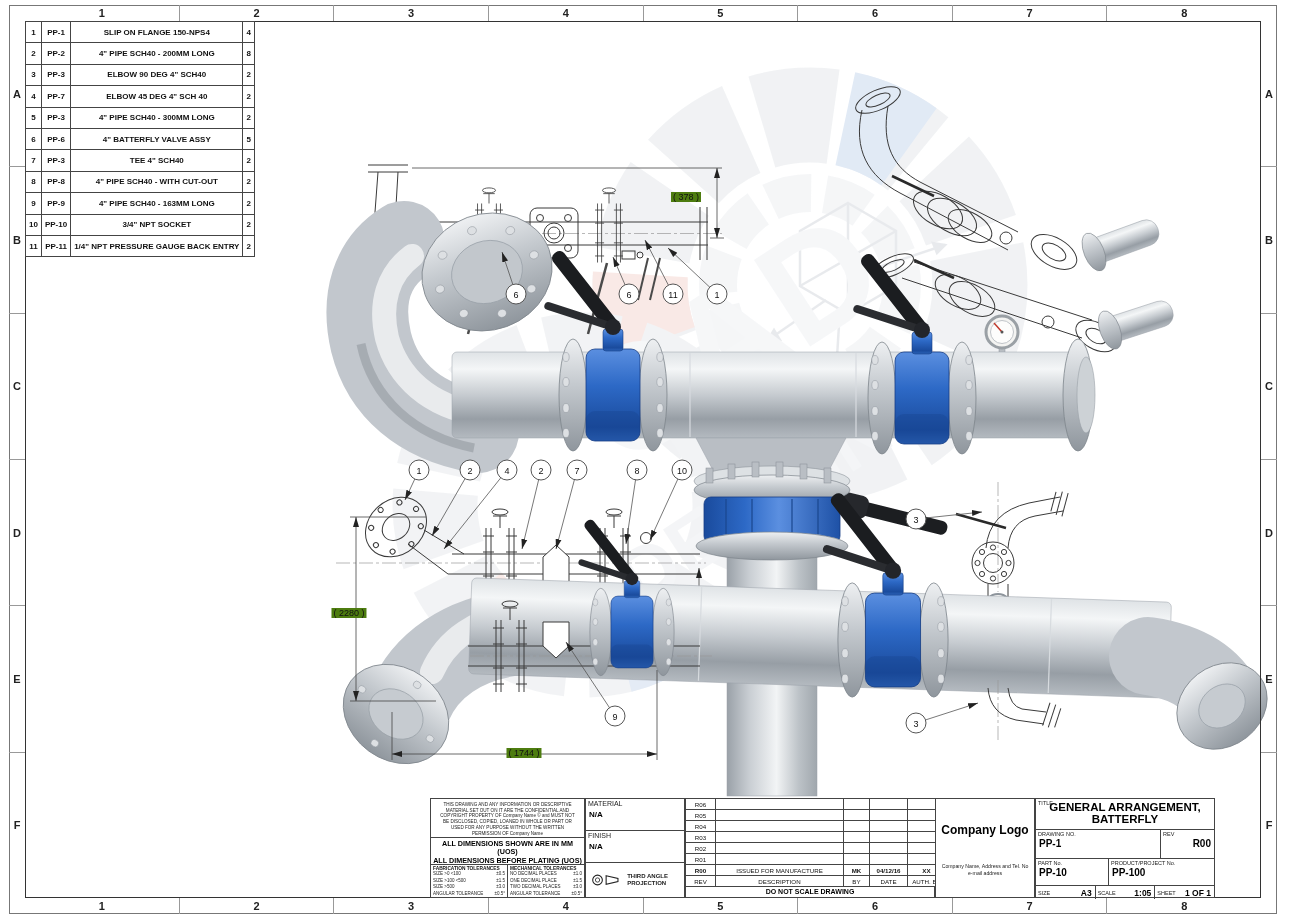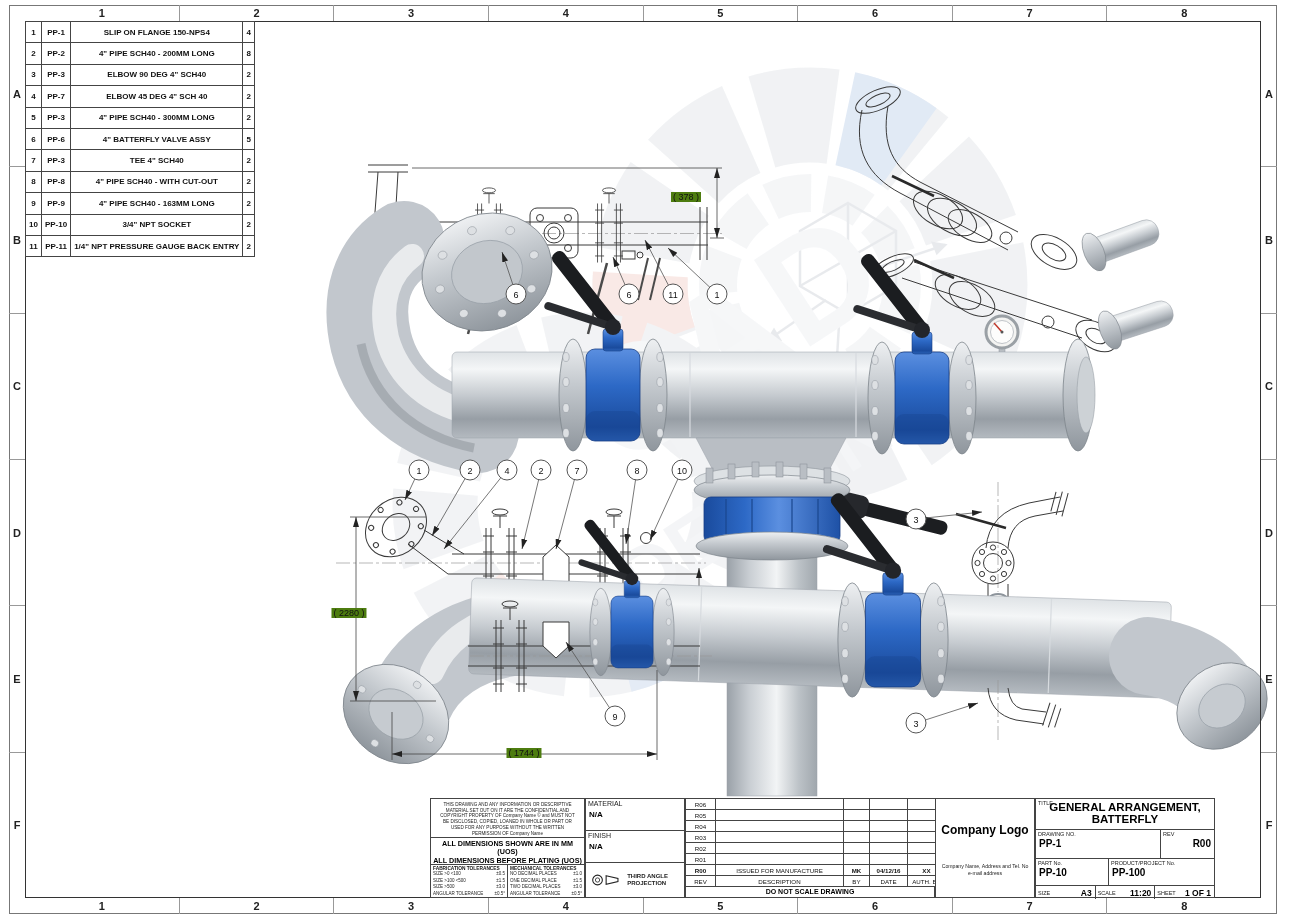--- a/index.html
+++ b/index.html
@@ -753,21 +753,21 @@
         <div class="tb-val">PP-100</div>
       </div>
     </div>
     <div class="tb-row" id="tb-size">
       <div class="tb-mini">
         <span class="lbl">SIZE</span>
         <span class="v">A3</span>
       </div>
       <div class="tb-mini">
         <span class="lbl">SCALE</span>
-        <span class="v">11:20</span>
+        <span class="v">1:05</span>
       </div>
       <div class="tb-mini">
         <span class="lbl">SHEET</span>
         <span class="v">1 OF 1</span>
       </div>
     </div>
   </div>
 
 </div>
 

